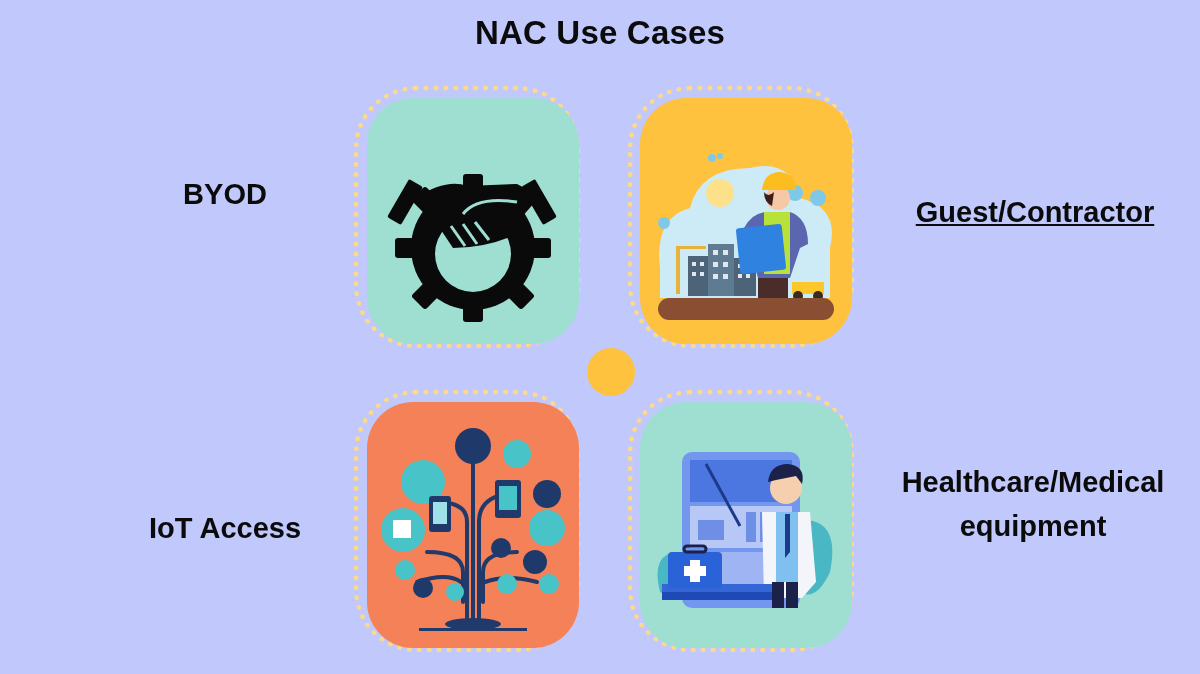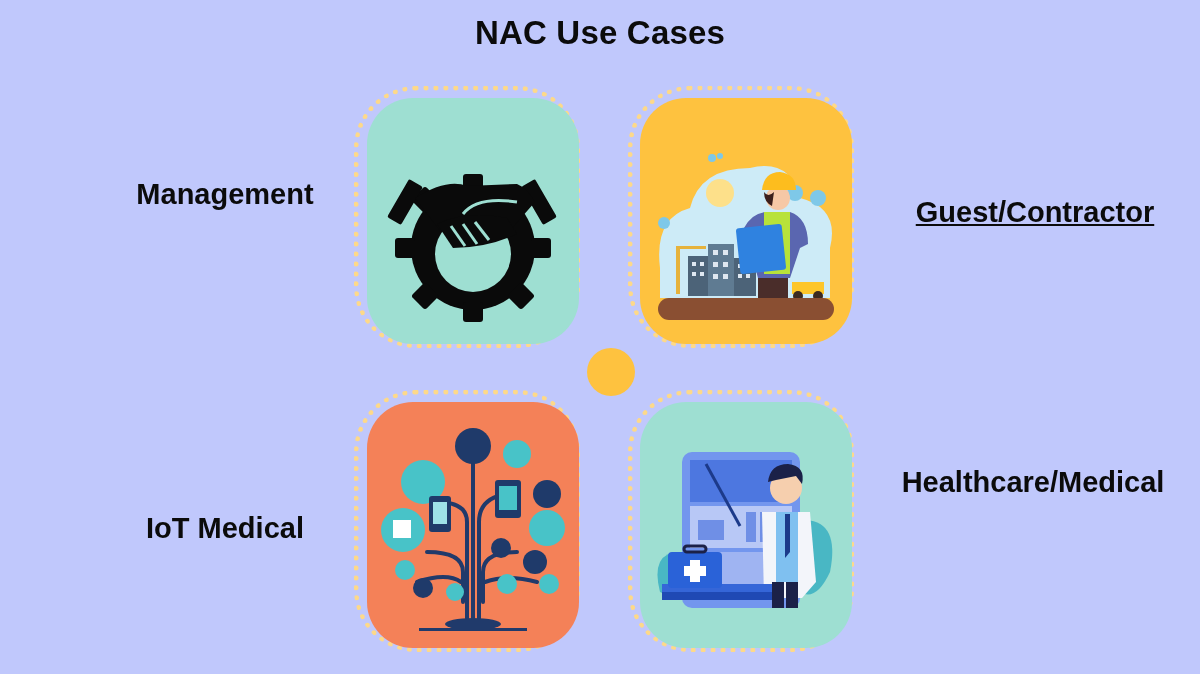--- a/index.html
+++ b/index.html
@@ -10,33 +10,34 @@
   .tile{position:absolute;width:212px;height:246px;border-radius:46px;overflow:hidden;}
   .tile svg{position:absolute;left:0;top:0;}
   .center-dot{position:absolute;left:587px;top:348px;width:48px;height:48px;border-radius:50%;background:#fec23f;}
 </style>
 </head>
 <body>
 
 <div class="title">NAC Use Cases</div>
 
 <div class="label" style="left:110px;top:172px;width:230px;">
-  <div>Management</div>
+  <div>BYOD</div>
 </div>
 
 <div class="label" style="left:880px;top:190px;width:310px;text-decoration:underline;">
   <div>Guest/Contractor</div>
 </div>
 
 <div class="label" style="left:110px;top:506px;width:230px;">
-  <div>IoT Medical</div>
+  <div>IoT Access</div>
 </div>
 
 <div class="label" style="left:866px;top:460px;width:334px;">
   <div>Healthcare/Medical</div>
+  <div>equipment</div>
 </div>
 
 <div class="ring" style="left:354px;top:86px;"></div>
 <div class="ring" style="left:628px;top:86px;"></div>
 <div class="ring" style="left:354px;top:390px;"></div>
 <div class="ring" style="left:628px;top:390px;"></div>
 
 <div class="center-dot"></div>
 
 <div class="tile" style="left:367px;top:98px;background:#9edfd2;">

